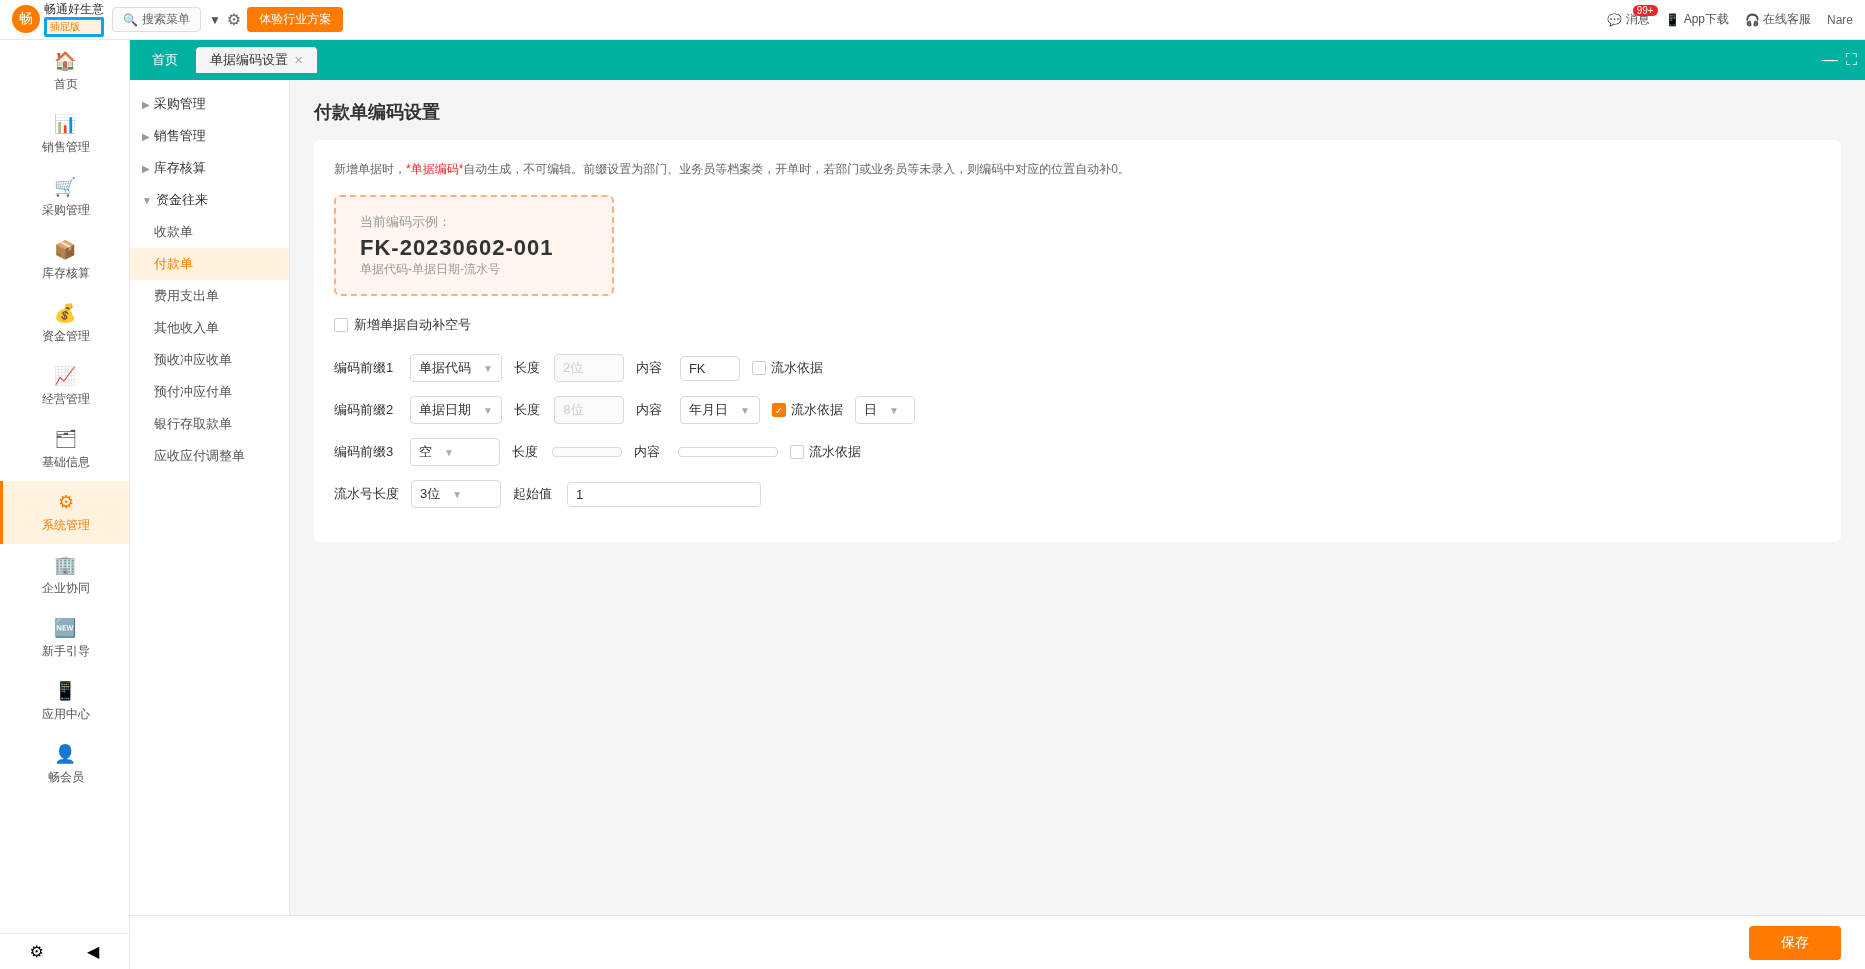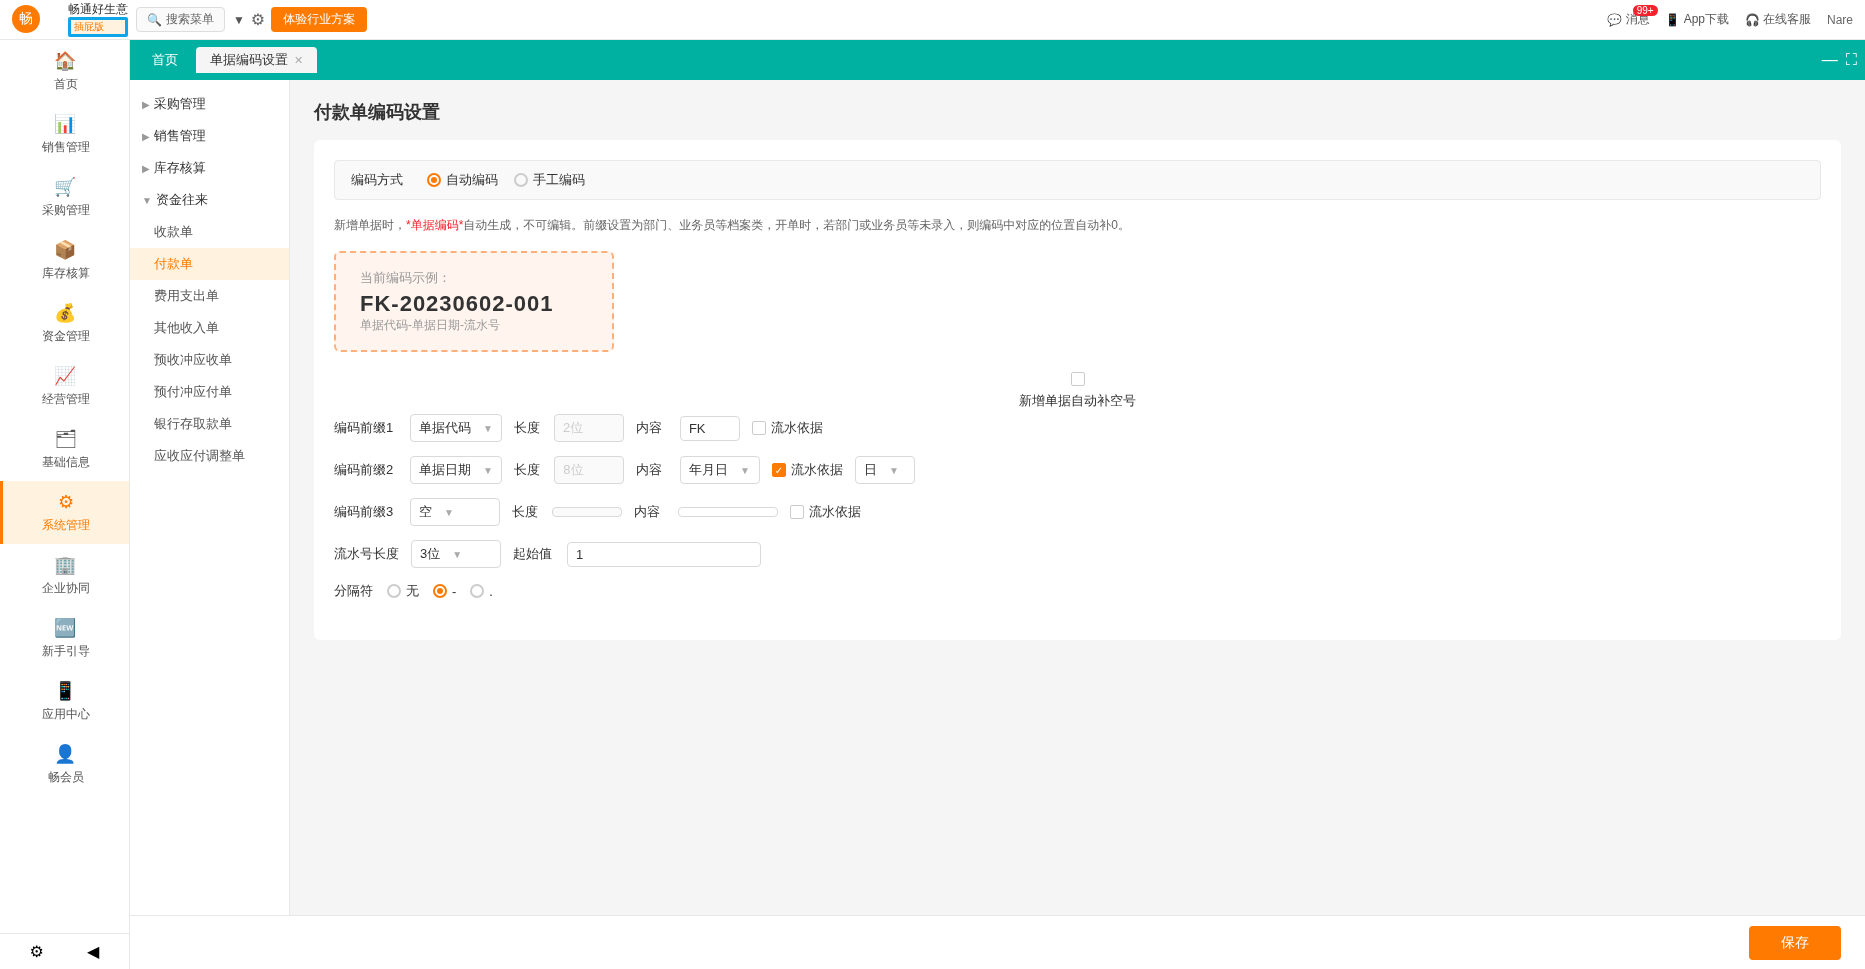--- a/index.html
+++ b/index.html
@@ -11,21 +11,21 @@
       background: #fff;
       display: flex;
       align-items: center;
       padding: 0 12px;
       border-bottom: 1px solid #e8e8e8;
       gap: 8px;
       flex-shrink: 0;
     }
     .logo-area { display: flex; align-items: center; gap: 4px; }
     .logo-icon { width: 28px; height: 28px; background: #ff7a00; border-radius: 50%; display: flex; align-items: center; justify-content: center; color: white; font-size: 14px; }
-    .logo-text { font-size: 12px; color: #333; line-height: 1.2; margin-left: 24px; }
+    .logo-text { font-size: 12px; color: #333; line-height: 1.2; }
     .logo-badge { font-size: 10px; color: #ff7a00; background: #fff3e0; border: 3px solid #0ea5e9; padding: 1px 3px; border-radius: 2px; }
     .nav-search-btn { 
       display: flex; align-items: center; gap: 4px; 
       padding: 3px 10px; border: 1px solid #ddd; border-radius: 4px; 
       font-size: 12px; color: #666; cursor: pointer; background: #fafafa;
     }
     .top-nav-center { flex: 1; display: flex; align-items: center; gap: 6px; }
     .nav-dropdown { display: flex; align-items: center; gap: 2px; cursor: pointer; color: #555; font-size: 12px; }
     .gear-btn { cursor: pointer; color: #666; font-size: 16px; }
     .trial-btn { background: #ff7a00; color: white; border: none; border-radius: 4px; padding: 4px 12px; font-size: 12px; cursor: pointer; }
@@ -189,24 +189,23 @@
       font-size: 12px;
       color: #999;
       margin-top: 0;
     }
 
     
     .auto-fill-row {
       display: flex;
       align-items: center;
       gap: 6px;
-      margin-bottom: 4px;
-      font-size: 13px;
-      color: #333;
-      flex-direction: column;
+      margin-bottom: 20px;
+      font-size: 13px;
+      color: #333;
     }
     .checkbox-box {
       width: 14px; height: 14px;
       border: 1px solid #ccc;
       border-radius: 2px;
       display: inline-flex;
       align-items: center;
       justify-content: center;
       cursor: pointer;
       background: #fff;
@@ -433,33 +432,20 @@
           <div class="sub-menu-item">应收应付调整单</div>
         </div>
       </div>
 
       <div class="page-content">
         <div class="page-title">付款单编码设置</div>
 
         <div class="settings-card">
 
           
-          <div class="encoding-method-row">
-            <span class="encoding-method-label">编码方式</span>
-            <div class="radio-group">
-              <label class="radio-option">
-                <div class="radio-dot selected"></div>
-                <span>自动编码</span>
-              </label>
-              <label class="radio-option">
-                <div class="radio-dot"></div>
-                <span>手工编码</span>
-              </label>
-            </div>
-          </div>
 
           
           <div class="info-text">
             新增单据时，<span>*单据编码*</span>自动生成，不可编辑。前缀设置为部门、业务员等档案类，开单时，若部门或业务员等未录入，则编码中对应的位置自动补0。
           </div>
 
           
           <div class="preview-box">
             <div style="font-size:13px;color:#999;margin-bottom:4px;">当前编码示例：</div>
             <div class="preview-code">FK-20230602-001</div>
@@ -537,35 +523,20 @@
             <span class="form-label">流水号长度</span>
             <div class="form-select">
               <span>3位</span>
               <span class="form-select-arrow">▼</span>
             </div>
             <span class="form-label" style="min-width:42px;">起始值</span>
             <input type="text" class="form-input-val" value="1" style="min-width: 80px; border: 1px solid rgb(217, 217, 217); border-radius: 4px; padding: 4px 8px;">
           </div>
 
           
-          <div class="separator-row">
-            <span class="sep-label">分隔符</span>
-            <label class="sep-option">
-              <div class="radio-dot"></div>
-              <span>无</span>
-            </label>
-            <label class="sep-option">
-              <div class="radio-dot selected"></div>
-              <span>-</span>
-            </label>
-            <label class="sep-option">
-              <div class="radio-dot"></div>
-              <span>.</span>
-            </label>
-          </div>
 
         </div>
 
         <div style="height:20px;"></div>
       </div>
 
     </div>
 
     <div class="bottom-bar">
       <button class="save-btn">保存</button>

